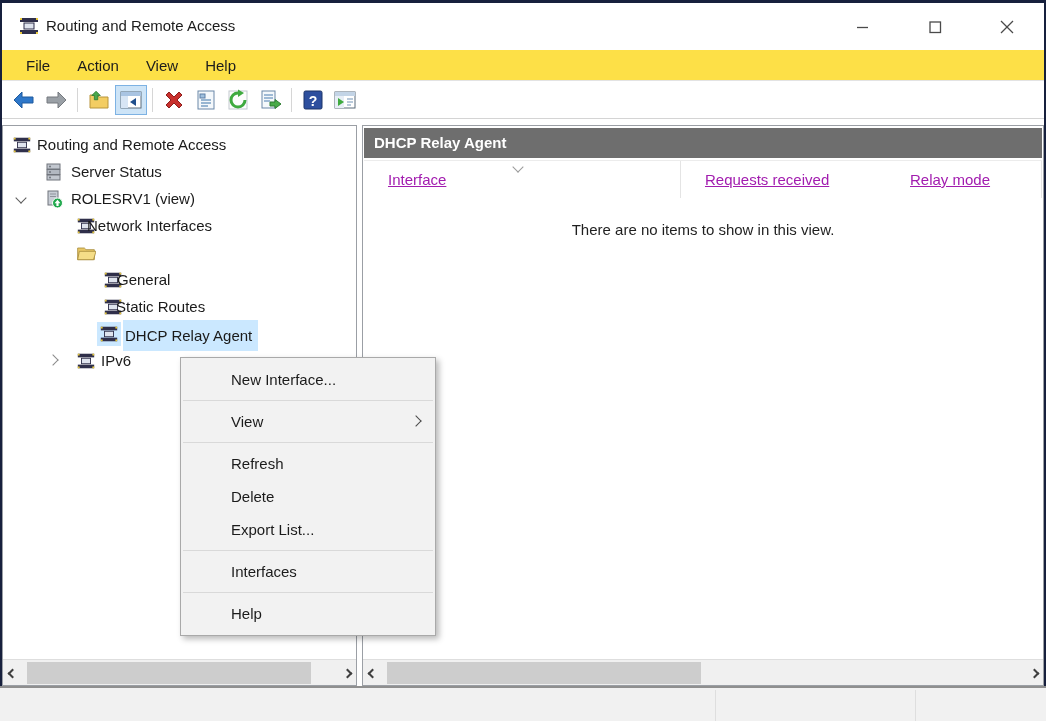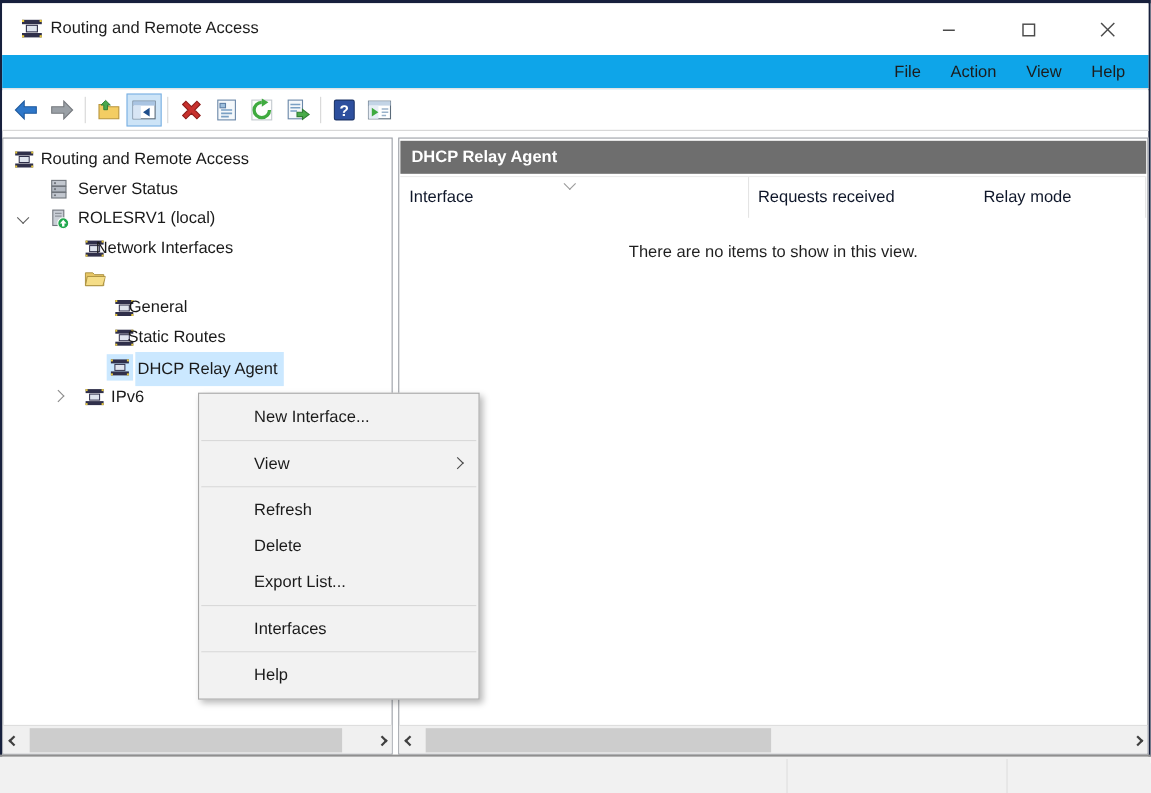--- a/index.html
+++ b/index.html
@@ -21,22 +21,22 @@
 
   #titlebar { left:2px; top:3px; width:1042px; height:47px; background:#fff; }
   #app-icon { left:16px; top:12px; }
   #title-text { left:44px; top:14px; font-size:15px; color:#1c1c1c; }
   .win-ctl { top:10px; width:34px; height:28px; display:flex; align-items:center; justify-content:center; cursor:default; }
   #ctl-min { left:844px; }
   #ctl-max { left:916px; }
   #ctl-close { left:988px; }
 
   
-  #menubar { left:2px; top:50px; width:1042px; height:31px; background:#0ea5e9;
-             border-bottom:1px solid #e3e3e3; display:flex; align-items:center; padding-left:18px;justify-content:flex-end; }
+  #menubar { left:2px; top:50px; width:1042px; height:31px; background:#fde047;
+             border-bottom:1px solid #e3e3e3; display:flex; align-items:center; padding-left:18px; }
   .menu-item { padding:3px 6px; margin-right:15px; color:#1c1c1c; cursor:default; }
 
   
   #toolbar { left:2px; top:82px; width:1042px; height:37px; background:#fff;
              border-bottom:1px solid #d4d4d4; display:flex; align-items:center; padding-left:6px; }
   .tb-btn { width:32px; height:30px; display:flex; align-items:center; justify-content:center;
             border:1px solid transparent; }
   .tb-btn.active { background:#cde4f7; border:1px solid #7db2e3; }
   .tb-sep { width:1px; height:24px; background:#d6d6d6; margin:0 5px; }
 
@@ -56,21 +56,21 @@
 
   .chev { width:8px; height:8px; border-right:1.7px solid #5c5c5c; border-bottom:1.7px solid #5c5c5c; display:inline-block; }
   .chev.down { transform:rotate(45deg); }
   .chev.right { transform:rotate(-45deg); border-color:#8a8a8a; }
 
   
   #detail-header { position:absolute; left:1px; top:2px; width:678px; height:30px; background:#6e6e6e;
                    color:#fff; font-weight:bold; line-height:30px; padding-left:10px; }
   #col-header { position:absolute; left:1px; top:34px; width:678px; height:38px; display:flex;
                 border-top:1px solid #ececec; }
-  .col { position:relative; height:100%; display:flex; align-items:center; padding-left:8px; color:#0f172a; }
+  .col { position:relative; height:100%; display:flex; align-items:center; padding-left:24px; color:#a21caf;text-decoration:underline; }
   .col.sepline { border-right:1px solid #e4e4e4; }
   #sort-chev { position:absolute; left:150px; top:2px; width:8px; height:8px;
                border-right:1.5px solid #9a9a9a; border-bottom:1.5px solid #9a9a9a; transform:rotate(45deg); }
   #empty-text { position:absolute; left:0; top:95px; width:100%; text-align:center; color:#1f1f1f; }
 
   
   .hscroll { position:absolute; left:0; bottom:0; height:26px; background:#f0f0f0;
              border-top:1px solid #dedede; width:100%; }
   .sb-arrow { position:absolute; top:0; width:18px; height:26px; display:flex; align-items:center; justify-content:center; }
   .sb-arrow .chev { width:7px; height:7px; border-color:#3f3f3f; border-width:2px; }
@@ -272,21 +272,21 @@
       <span class="chev down" style="left:14px"></span>
       <span class="ticon" style="left:41px">
         <svg width="20" height="20" viewBox="0 0 20 20">
           <rect x="4" y="2" width="10" height="14" fill="#c9ced6" stroke="#70757d"></rect>
           <line x1="6" y1="5" x2="12" y2="5" stroke="#8e939b"></line>
             <line x1="6" y1="7.5" x2="12" y2="7.5" stroke="#8e939b"></line>
           <circle cx="13.5" cy="14" r="5" fill="#1fa84c" stroke="#fff"></circle>
           <polygon points="13.5,10.8 16.5,14.2 14.6,14.2 14.6,17 12.4,17 12.4,14.2 10.5,14.2" fill="#fff"></polygon>
         </svg>
       </span>
-      <span class="tlabel" style="left:68px">ROLESRV1 (local)</span>
+      <span class="tlabel" style="left:68px">ROLESRV1 (view)</span>
     </div>
 
     <div class="trow">
       <span class="ticon" style="left:73px">
         <svg width="20" height="20" viewBox="0 0 22 22">
             <rect x="2" y="3" width="18" height="4" fill="#2f2f4a"></rect>
             <rect x="2" y="3" width="2" height="2" fill="#e8c93e"></rect>
             <rect x="18" y="3" width="2" height="2" fill="#e8c93e"></rect>
             <rect x="6" y="8" width="10" height="6" fill="#dfe4ee" stroke="#2f2f4a"></rect>
             <rect x="2" y="15" width="18" height="4" fill="#2f2f4a"></rect>

